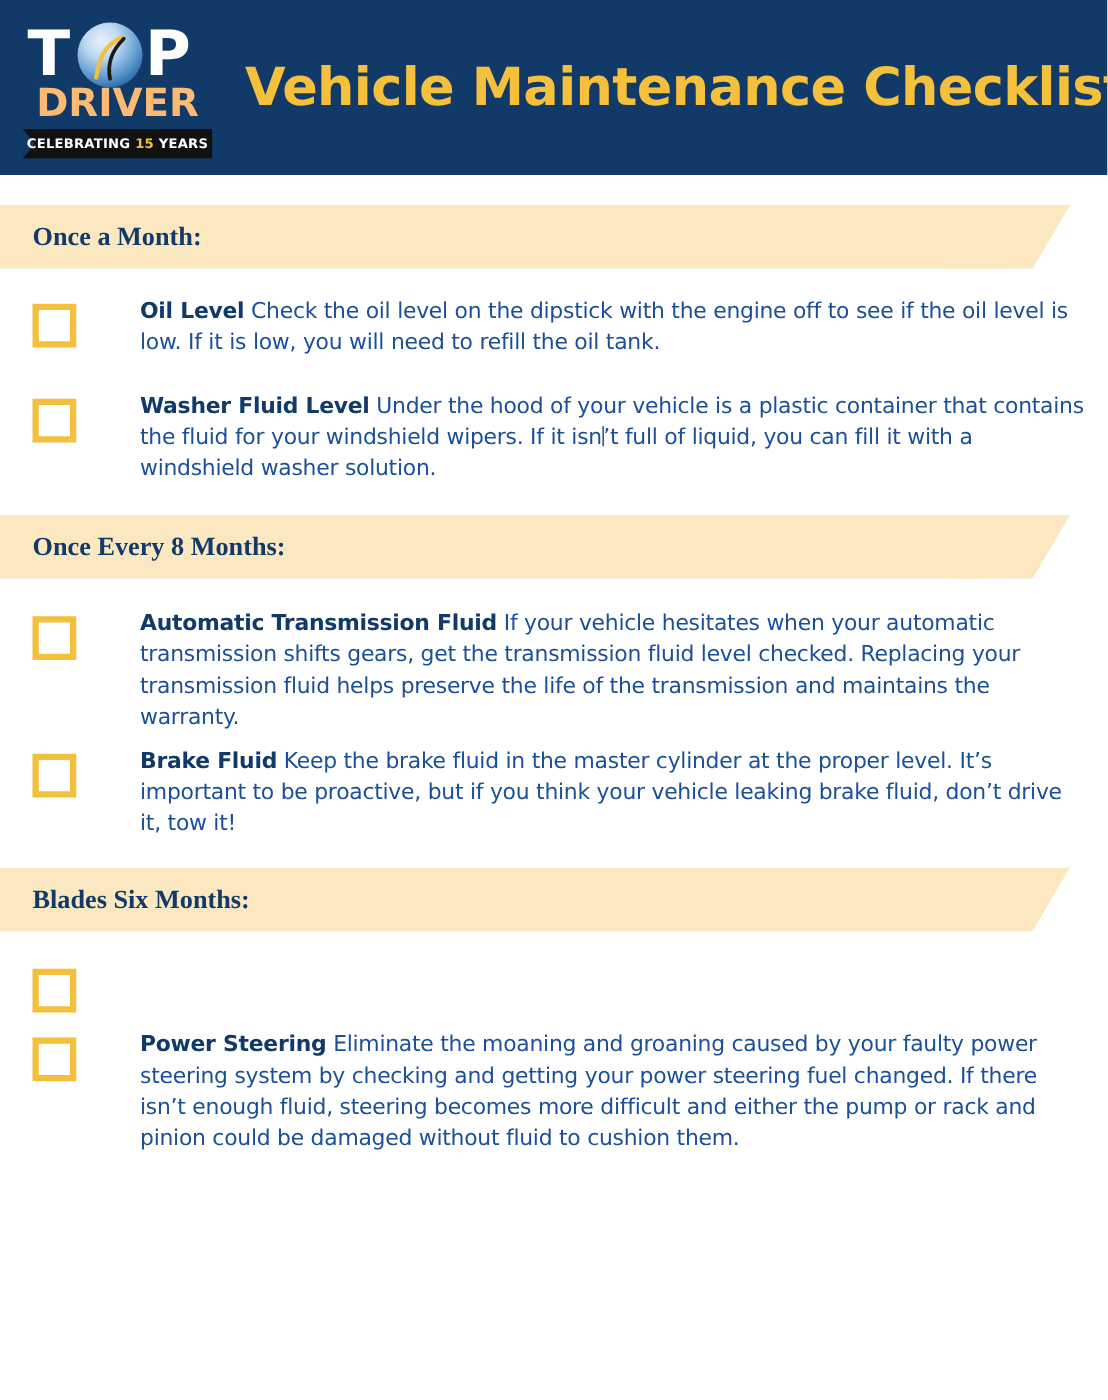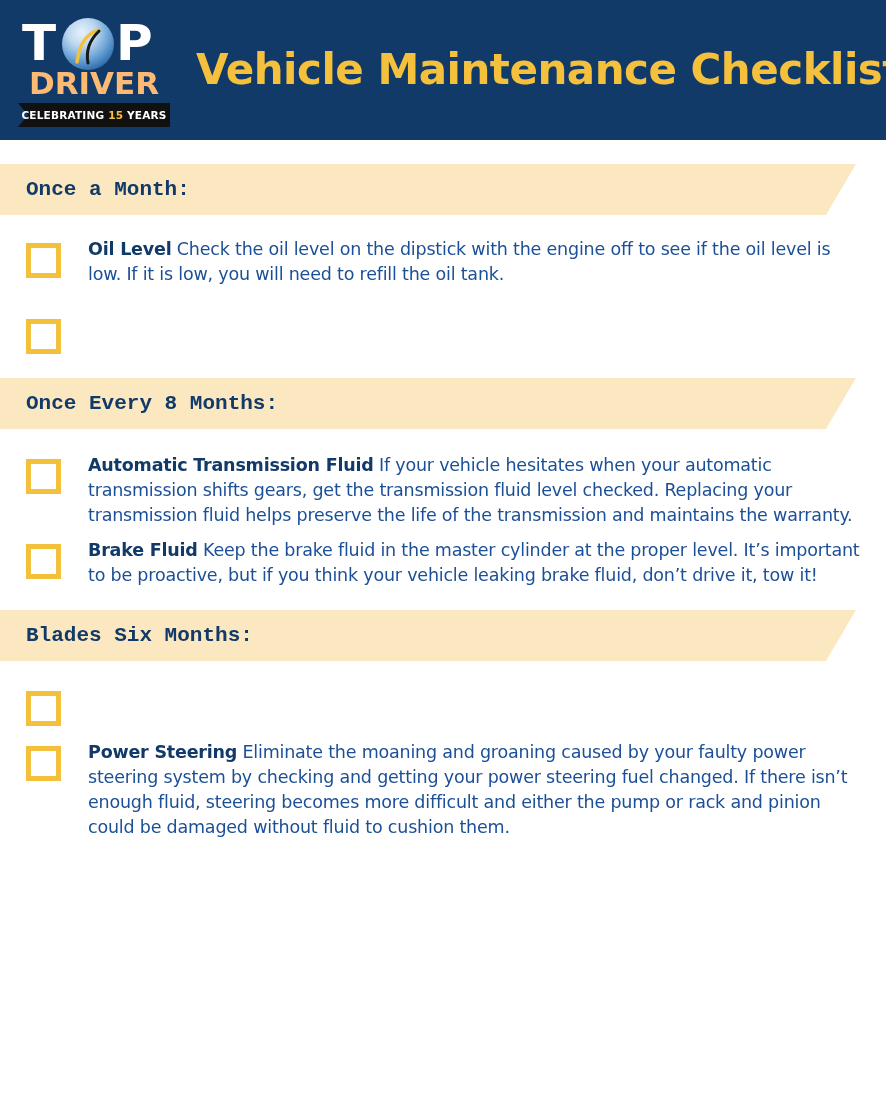--- a/index.html
+++ b/index.html
@@ -150,36 +150,37 @@
     left: 800px;
     clip-path: polygon(28px 0, 56px 0, 26px 51px, 0 51px);
     width: 56px;
   }
   .band-label {
     position: absolute;
     left: 26px;
     top: 0;
     height: 51px;
     line-height: 51px;
-    font-family: Liberation Mono, monospace;
+    font-family: Liberation Serif, serif;
     font-weight: bold;
     font-size: 21px;
     color: #123a68;
     letter-spacing: 0px;
     white-space: nowrap;
   }
 
   
   .items {
     padding: 0;
   }
   .item {
     display: flex;
     align-items: flex-start;
     padding: 0 18px 0 26px;
+    gap: 24px;
   }
   .checkbox {
     flex: 0 0 auto;
     width: 35px;
     height: 35px;
     border: 5px solid #f3c03c;
     background: #ffffff;
     box-sizing: border-box;
     margin-top: 6px;
     margin-right: 27px;
@@ -255,20 +256,21 @@
 
   <div class="item">
     <div class="checkbox"></div>
     <div class="item-text"><b>Oil Level</b><span> Check the oil level on the dipstick with the engine off to see if the oil level is low. If it is low, you will need to refill the oil tank.</span></div>
   </div>
 
   <div class="gap-26"></div>
 
   <div class="item">
     <div class="checkbox"></div>
+    <div class="item-text"><b>Washer Fluid Level</b><span> Under the hood of your vehicle is a plastic container that contains the fluid for your windshield wipers. If it isn</span><span class="caret"></span><span>’t full of liquid, you can fill it with a windshield washer solution.</span></div>
   </div>
 
   <div class="gap-6"></div>
 
 
 </div>
 
 <div class="gap-18"></div>
 
 <div class="band">

